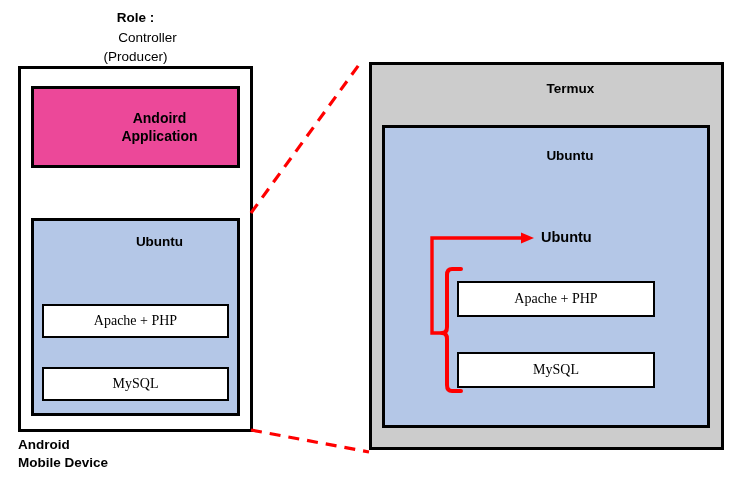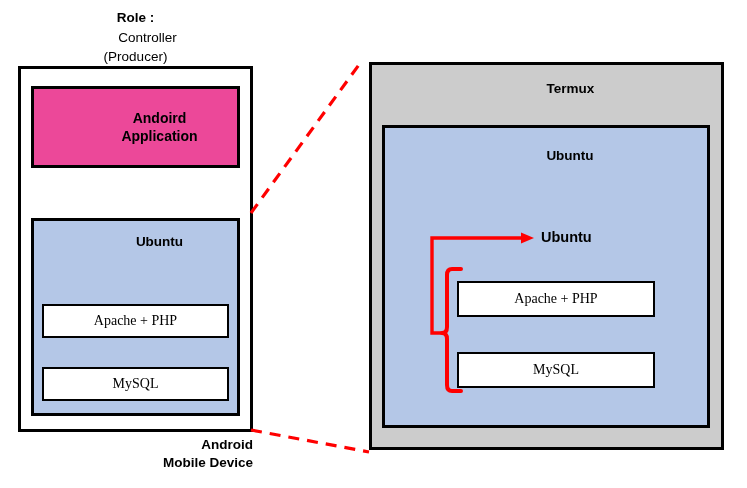--- a/index.html
+++ b/index.html
@@ -40,21 +40,21 @@
     color: #000;
   }
   #role-heading .role-key { font-weight: bold; }
 
   
   #device-caption {
     position: absolute;
     left: 18px;
     top: 436px;
     width: 235px;
-    text-align: right;
+    text-align: left;
     font-size: 13.5px;
     font-weight: bold;
     line-height: 1.32;
     color: #000;
     white-space: pre-line;
   }
 
   
   #device-outer   { left: 18px;  top: 66px;  width: 235px; height: 366px; background:#fff; }
   #android-app    { left: 31px;  top: 86px;  width: 209px; height: 82px; background:#ec4899; }

